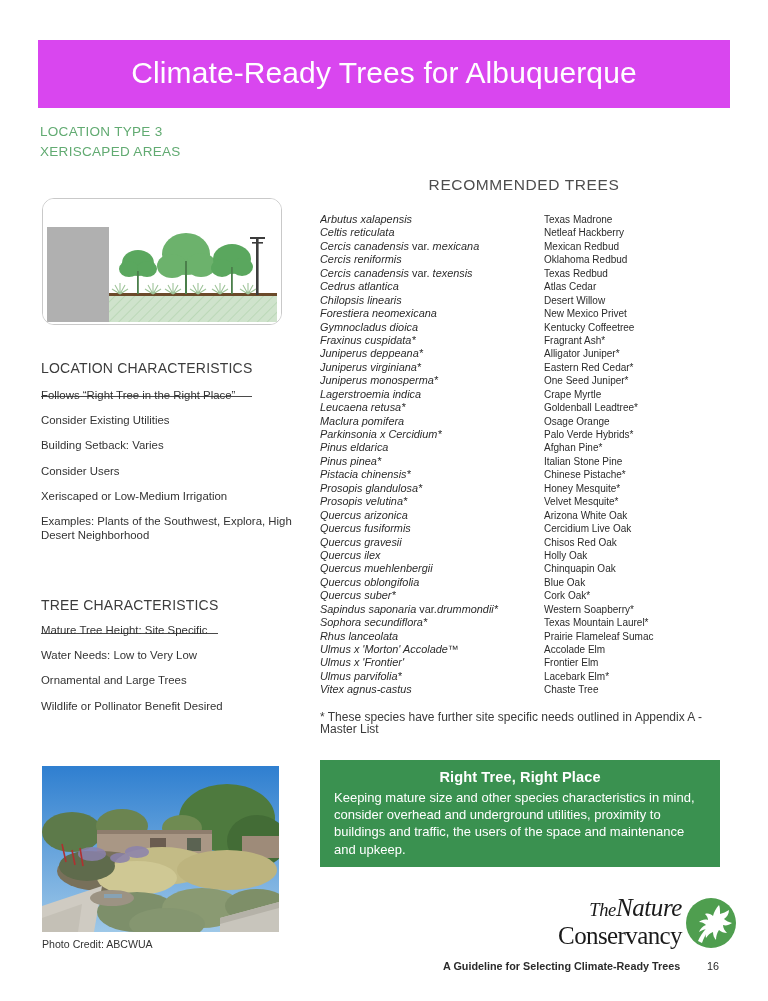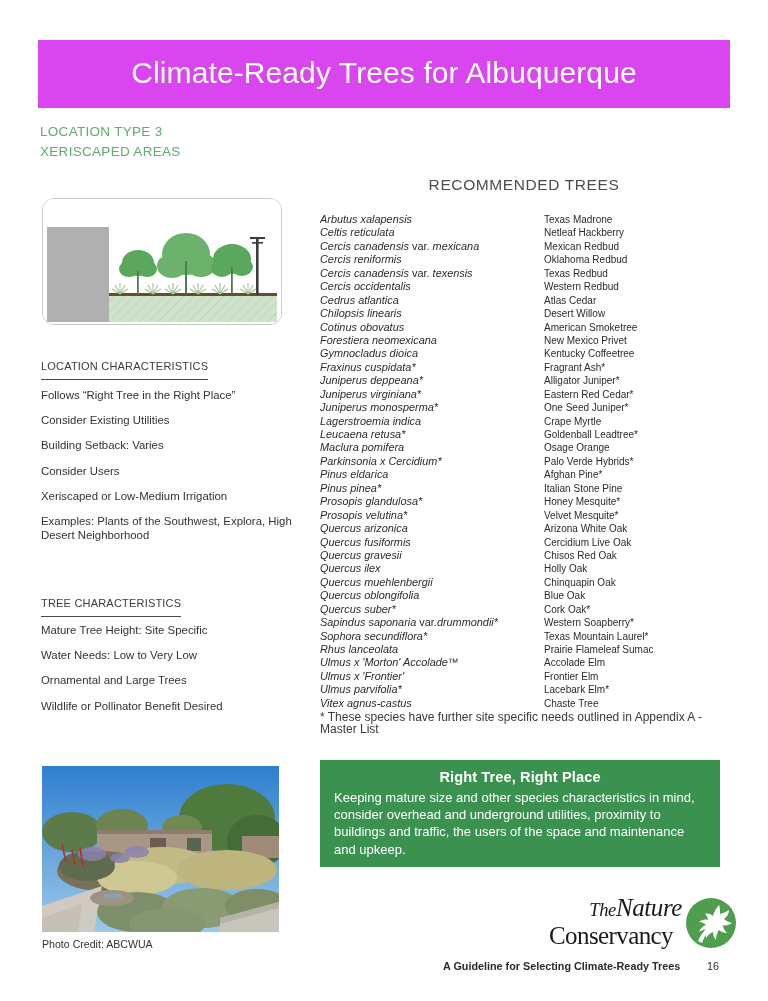--- a/index.html
+++ b/index.html
@@ -66,26 +66,26 @@
     border: 1px solid #c9c9c9;
     border-radius: 12px;
     background: #ffffff;
     overflow: hidden;
   }
   .illus svg { display: block; }
 
   
   .sec-title {
     position: absolute;
-    font-size: 11px;
+    font-size: 14px;
     font-weight: 400;
     color: #3c3c3c;
     letter-spacing: 0.2px;
     border-bottom: 1.2px solid #4a4a4a;
-    padding-bottom: 7px;
+    padding-bottom: 20px;
     white-space: nowrap;
   }
   #location-char-title { left: 41px; top: 360px; }
   #tree-char-title     { left: 41px; top: 597px; }
 
   .char-list {
     position: absolute;
     left: 41px;
     width: 268px;
     font-size: 11.4px;
@@ -200,21 +200,21 @@
     left: 0;
     top: 2px;
     width: 142px;
     text-align: right;
     font-family: "Liberation Serif", serif;
     color: #1a1a1a;
     line-height: 26px;
   }
   .tnc-line1 { font-size: 25px; letter-spacing: -0.4px; font-style: italic; }
   .tnc-line1 .the { font-size: 18.5px; }
-  .tnc-line2 { font-size: 25px; letter-spacing: -0.6px; text-align: center; }
+  .tnc-line2 { font-size: 25px; letter-spacing: -0.6px; }
   .tnc-mark {
     position: absolute;
     left: 145px;
     top: 4px;
     width: 52px;
     height: 52px;
   }
   .footer-line {
     position: absolute;
     left: 443px;
@@ -403,36 +403,28 @@
       </div>
       <div class="tree-row">
         <div class="sci">Cercis reniformis</div>
         <div class="common">Oklahoma Redbud</div>
       </div>
       <div class="tree-row">
         <div class="sci">Cercis canadensis <span class="upright">var.</span> texensis</div>
         <div class="common">Texas Redbud</div>
       </div>
       <div class="tree-row">
-        <div class="sci">Cercis occidentalis</div>
-        <div class="common">Western Redbud</div>
-      </div>
-      <div class="tree-row">
         <div class="sci">Cedrus atlantica</div>
         <div class="common">Atlas Cedar</div>
       </div>
       <div class="tree-row">
         <div class="sci">Chilopsis linearis</div>
         <div class="common">Desert Willow</div>
       </div>
       <div class="tree-row">
-        <div class="sci">Cotinus obovatus</div>
-        <div class="common">American Smoketree</div>
-      </div>
-      <div class="tree-row">
         <div class="sci">Forestiera neomexicana</div>
         <div class="common">New Mexico Privet</div>
       </div>
       <div class="tree-row">
         <div class="sci">Gymnocladus dioica</div>
         <div class="common">Kentucky Coffeetree</div>
       </div>
       <div class="tree-row">
         <div class="sci">Fraxinus cuspidata*</div>
         <div class="common">Fragrant Ash*</div>
@@ -465,20 +457,24 @@
         <div class="sci">Parkinsonia x Cercidium*</div>
         <div class="common">Palo Verde Hybrids*</div>
       </div>
       <div class="tree-row">
         <div class="sci">Pinus eldarica</div>
         <div class="common">Afghan Pine*</div>
       </div>
       <div class="tree-row">
         <div class="sci">Pinus pinea*</div>
         <div class="common">Italian Stone Pine</div>
+      </div>
+      <div class="tree-row">
+        <div class="sci">Pistacia chinensis*</div>
+        <div class="common">Chinese Pistache*</div>
       </div>
       <div class="tree-row">
         <div class="sci">Prosopis glandulosa*</div>
         <div class="common">Honey Mesquite*</div>
       </div>
       <div class="tree-row">
         <div class="sci">Prosopis velutina*</div>
         <div class="common">Velvet Mesquite*</div>
       </div>
       <div class="tree-row">

